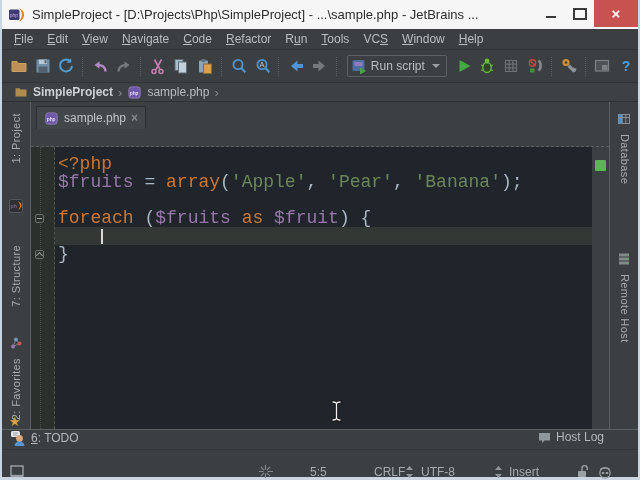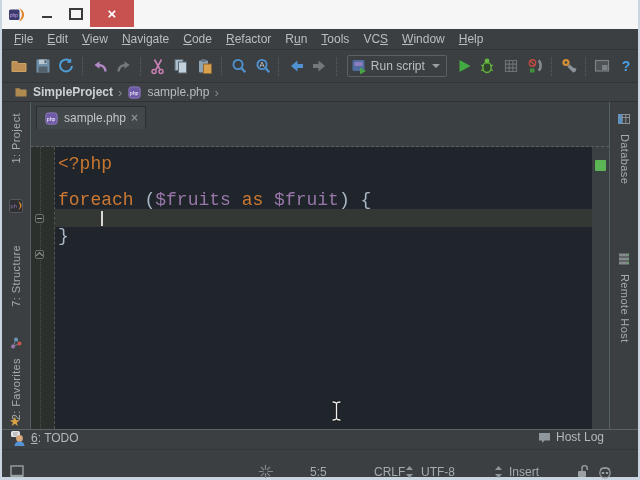--- a/index.html
+++ b/index.html
@@ -77,20 +77,21 @@
 <body>
 
 <div class="win">
 
   <div class="titlebar">
     <svg width="18" height="18" viewBox="0 0 18 18">
       <rect x="1" y="3.5" width="10.5" height="10.5" rx="1.5" fill="#3b3b6e"></rect>
       <text x="1.8" y="11" font-size="5" fill="#c7a5e8" font-family="Liberation Sans, sans-serif">php</text>
       <path d="M10.5 2c4 2.6 4.6 8.4.6 13.5 6-2.2 7.6-10.7-.6-13.5z" fill="#e0862c"></path>
     </svg>
+    <span class="title-text">SimpleProject - [D:\Projects\Php\SimpleProject] - ...\sample.php - JetBrains ...</span>
     <span class="win-btns">
       <span class="wbtn">
           <span class="gl-min"></span>
         </span>
       <span class="wbtn">
           <span class="gl-max"></span>
         </span>
       <span class="wbtn close">
           <span>×</span>
         </span>
@@ -298,20 +299,21 @@
       <div class="tabspace"></div>
       <div class="editor">
         <div class="gutter">
           <div class="fold-guide"></div>
           <div class="fold fold-minus" style="top:67px"></div>
           <div class="fold fold-end" style="top:103px"></div>
         </div>
         <div class="code">
           <div>
               <div class="code-line"><span class="tk-tag">&lt;?php</span></div>
+              <div class="code-line"><span class="tk-var">$fruits</span><span class="tk-pln"> = </span><span class="tk-kw">array</span><span class="tk-pln">(</span><span class="tk-str">'Apple'</span><span class="tk-pln">, </span><span class="tk-str">'Pear'</span><span class="tk-pln">, </span><span class="tk-str">'Banana'</span><span class="tk-pln">);</span></div>
               <div class="code-line"></div>
               <div class="code-line"><span class="tk-kw">foreach</span><span class="tk-pln"> (</span><span class="tk-var">$fruits</span><span class="tk-pln"> </span><span class="tk-kw">as</span><span class="tk-pln"> </span><span class="tk-var">$fruit</span><span class="tk-pln">) {</span></div>
               <div class="code-line current"><span>    </span><span class="caret"></span></div>
               <div class="code-line"><span class="tk-pln">}</span></div>
             </div>
         </div>
         <div class="error-stripe">
           <div class="ok-marker"></div>
         </div>
       </div>

